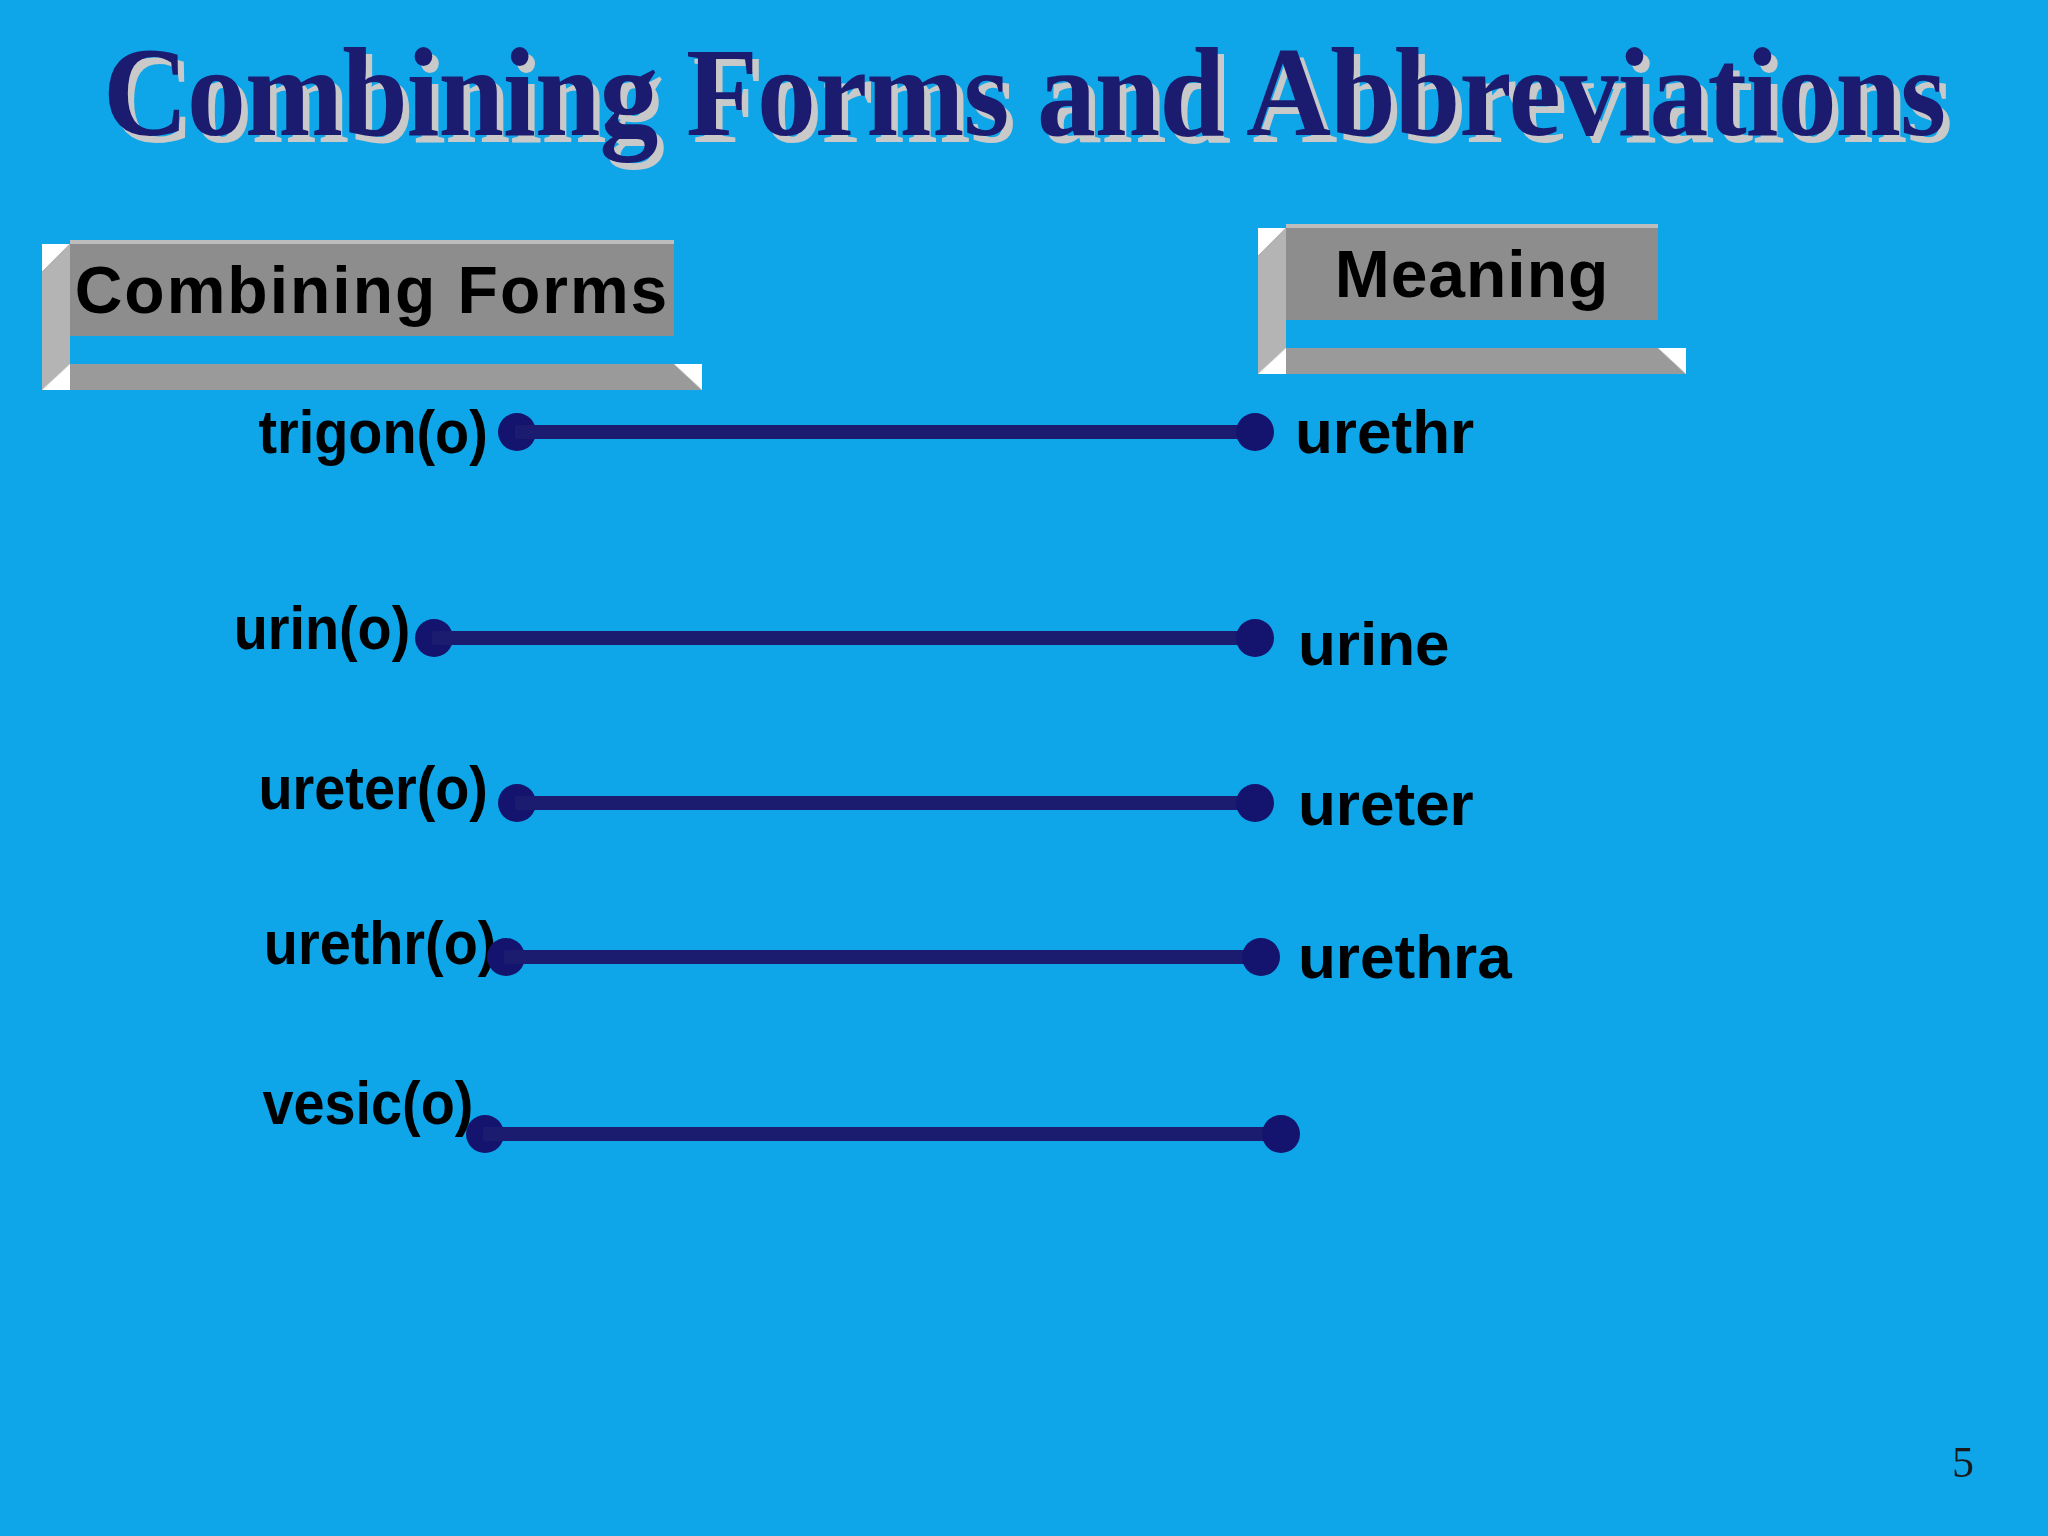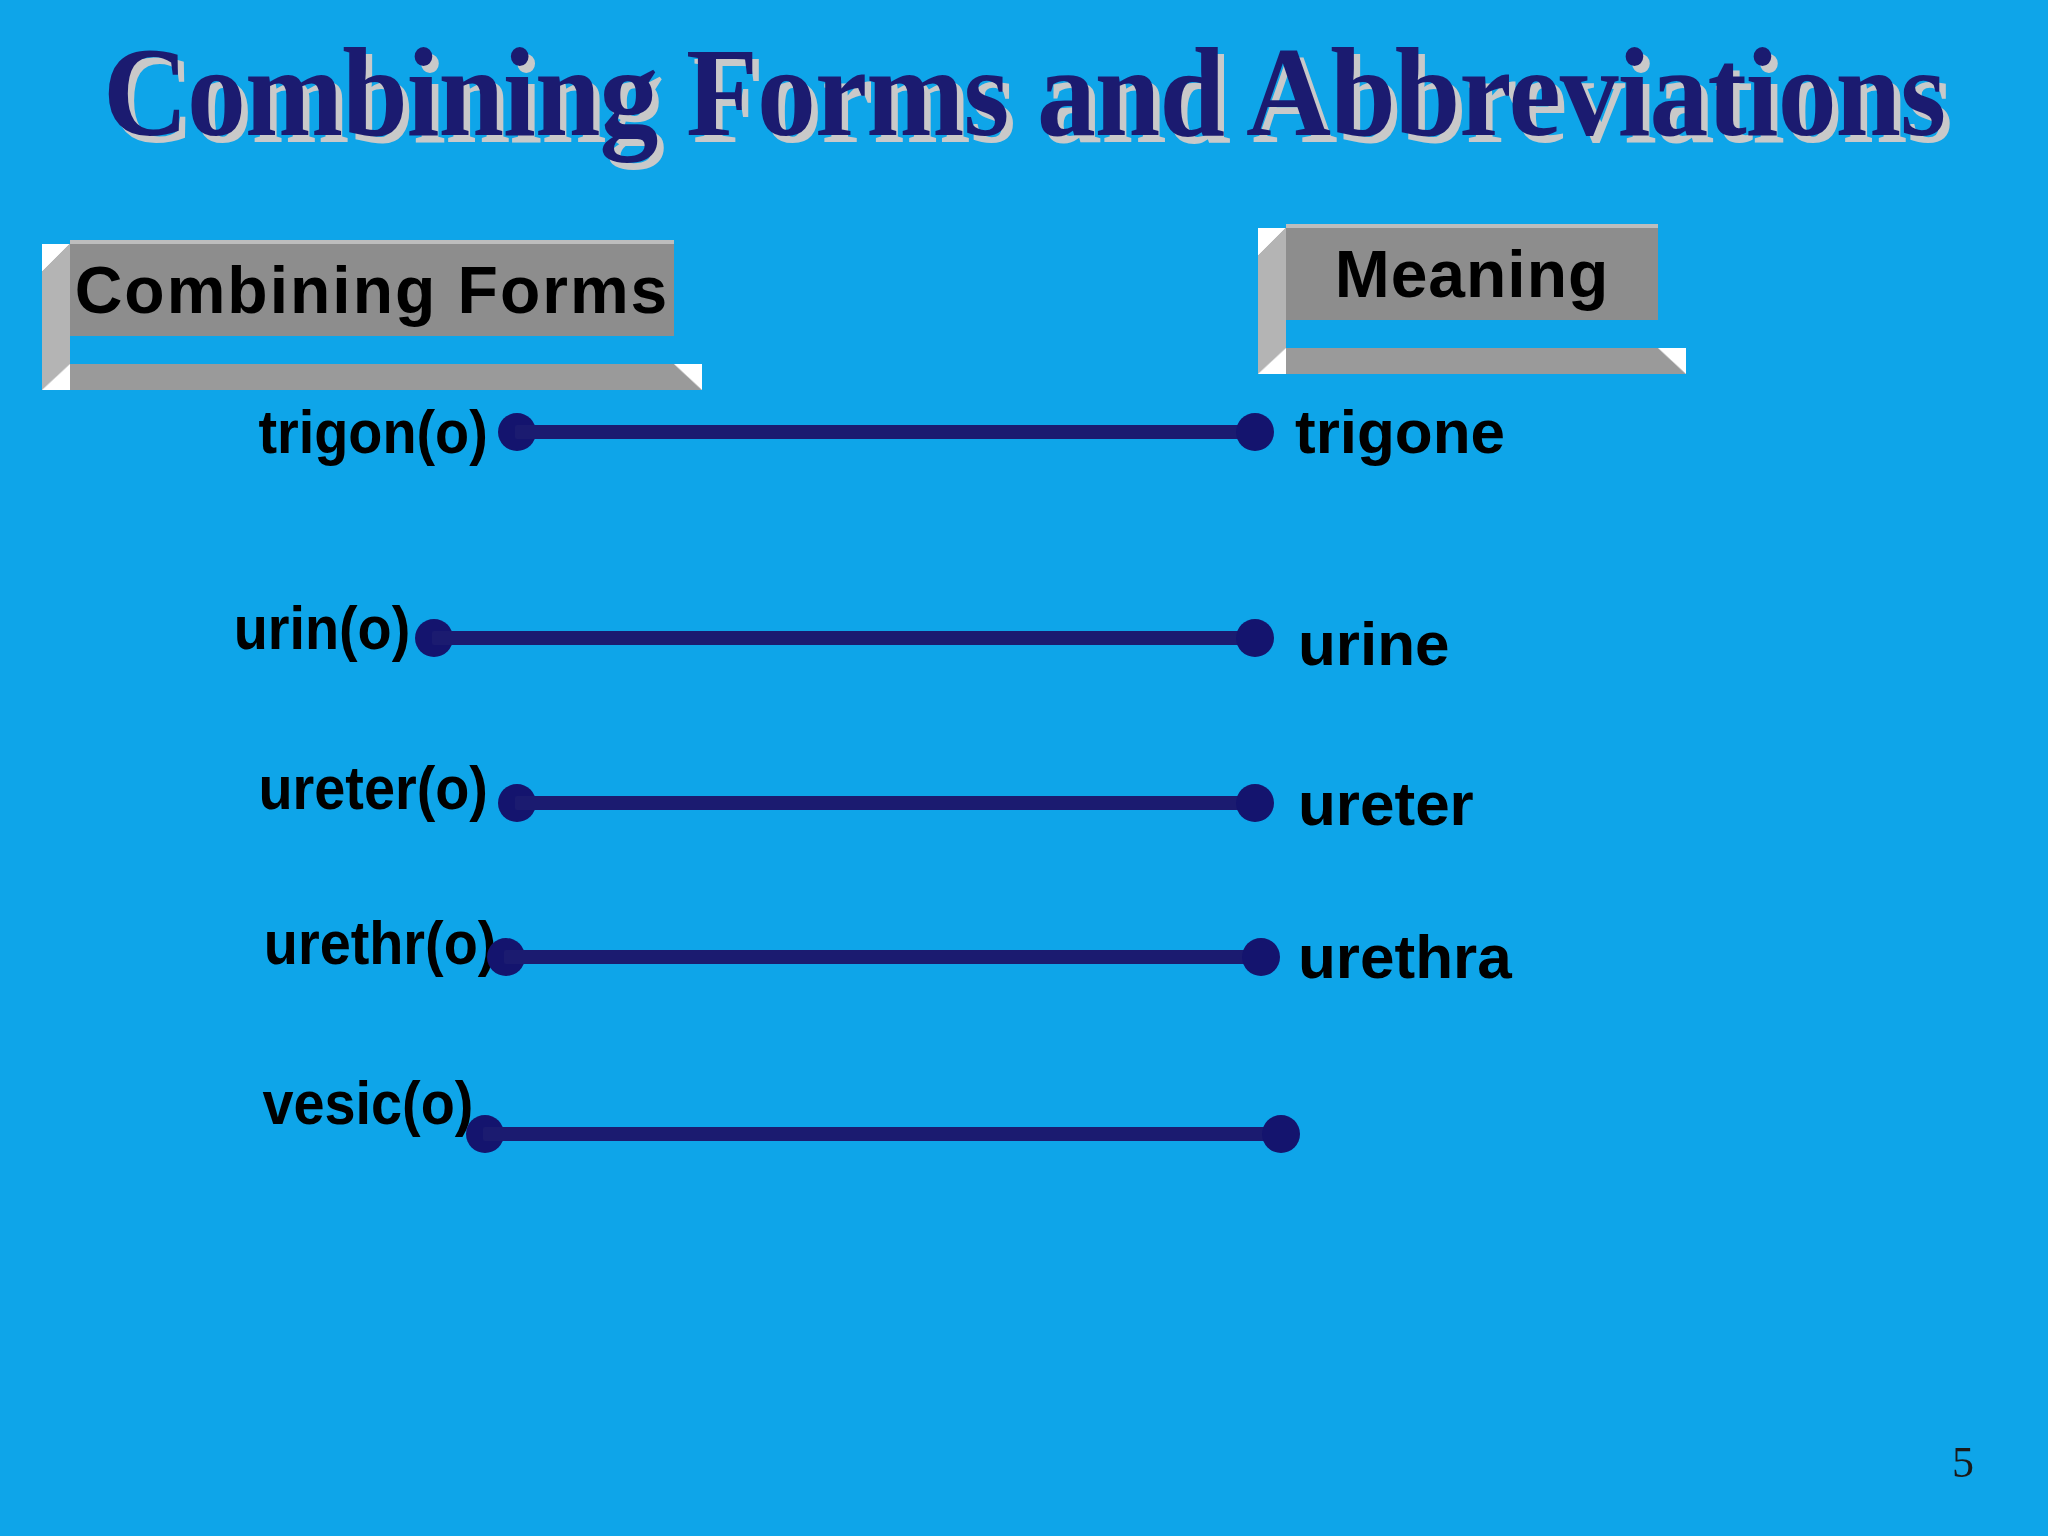--- a/index.html
+++ b/index.html
@@ -209,21 +209,21 @@
     <div class="face">
       <span class="plate-label">Meaning</span>
     </div>
   </div>
 
   <div class="row" style="top:384px">
     <div class="term" style="right:1560px">trigon(o)</div>
     <div class="dot" style="left:498px; top:29px"></div>
     <div class="connector" style="left:515px; top:41px; width:740px"></div>
     <div class="dot" style="left:1236px; top:29px"></div>
-    <div class="meaning" style="left:1295px">trigone</div>
+    <div class="meaning" style="left:1295px">urethr</div>
   </div>
 
   <div class="row" style="top:580px">
     <div class="term" style="right:1638px">urin(o)</div>
     <div class="dot" style="left:415px; top:39px"></div>
     <div class="connector" style="left:432px; top:51px; width:823px"></div>
     <div class="dot" style="left:1236px; top:39px"></div>
     <div class="meaning" style="left:1298px; top:16px">urine</div>
   </div>
 

